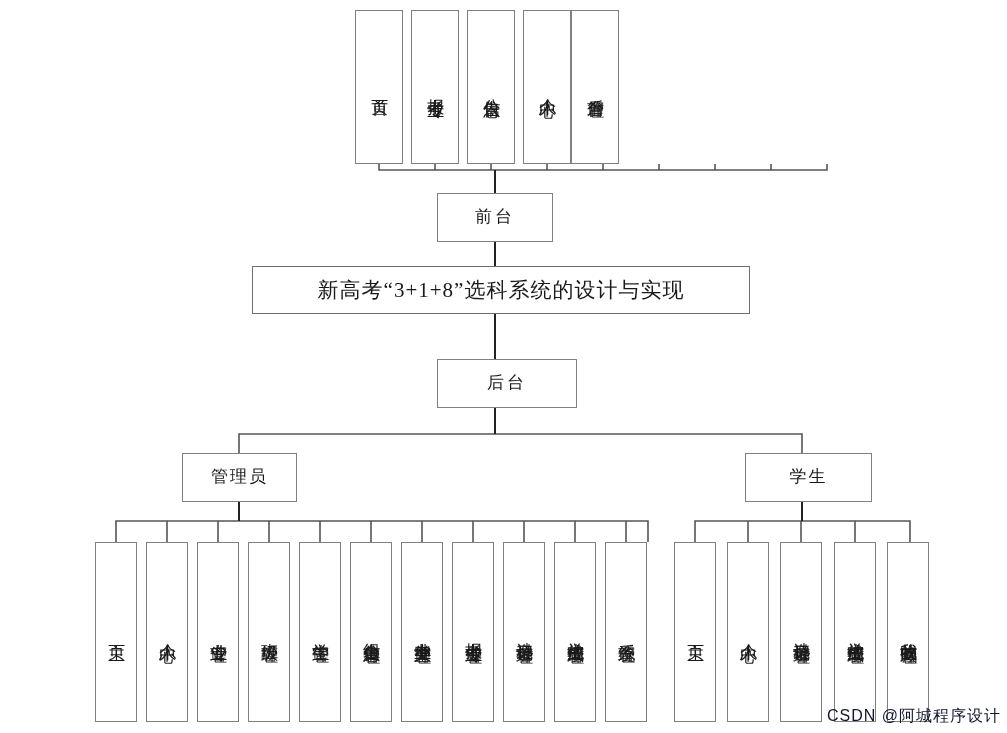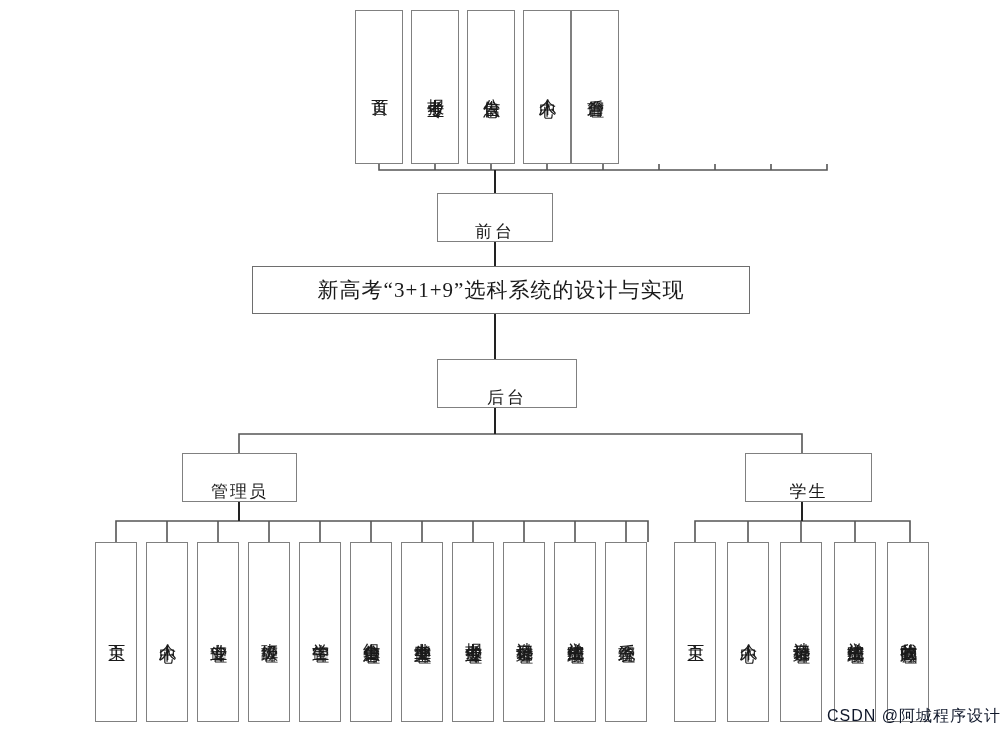--- a/index.html
+++ b/index.html
@@ -43,21 +43,20 @@
   .node.vert {
     writing-mode: vertical-rl;
     text-orientation: upright;
     letter-spacing: 1px;
     font-size: 17px;
     padding: 2px 0;
   }
   .node.horiz {
     font-size: 17px;
     letter-spacing: 1.5px;
-    align-items: flex-end;
   }
   .node.title-node {
     font-size: 21px;
     letter-spacing: 1px;
     border-color: #6e6e6e;
   }
   .node.stage {
     font-size: 17px;
     letter-spacing: 3px;
   }
@@ -143,21 +142,21 @@
   </div>
   <div class="node vert" style="left:571px; top:10px; width:48px; height:154px;">
     <span>后台管理</span>
   </div>
 
   <div class="node horiz stage" style="left:437px; top:193px; width:116px; height:49px;">
     <span>前台</span>
   </div>
 
   <div class="node title-node" style="left:252px; top:266px; width:498px; height:48px;">
-    <span>新高考“3+1+9”选科系统的设计与实现</span>
+    <span>新高考“3+1+8”选科系统的设计与实现</span>
   </div>
 
   <div class="node horiz stage" style="left:437px; top:359px; width:140px; height:49px;">
     <span>后台</span>
   </div>
 
   <div class="node horiz role" style="left:182px; top:453px; width:115px; height:49px;">
     <span>管理员</span>
   </div>
   <div class="node horiz role" style="left:745px; top:453px; width:127px; height:49px;">

